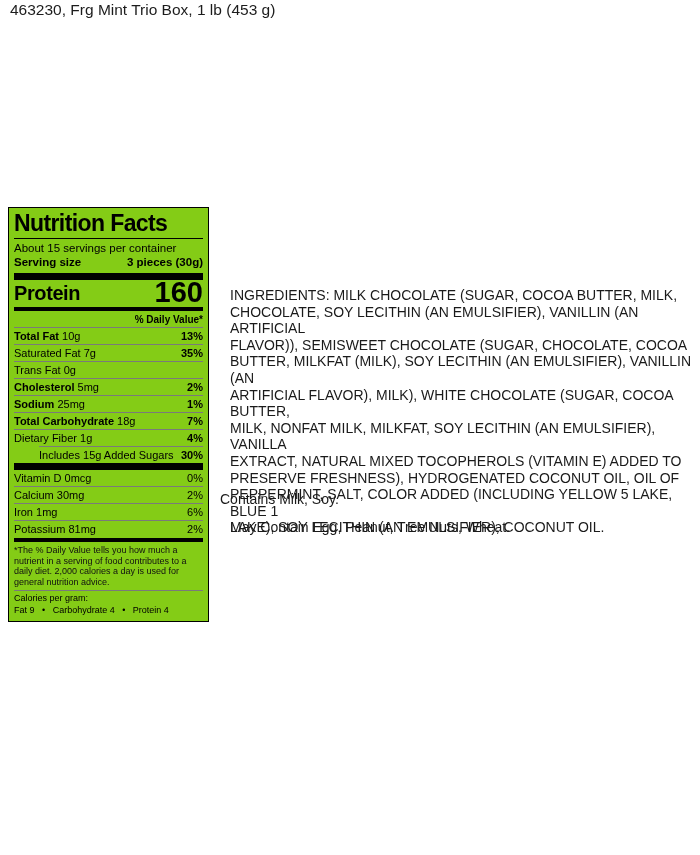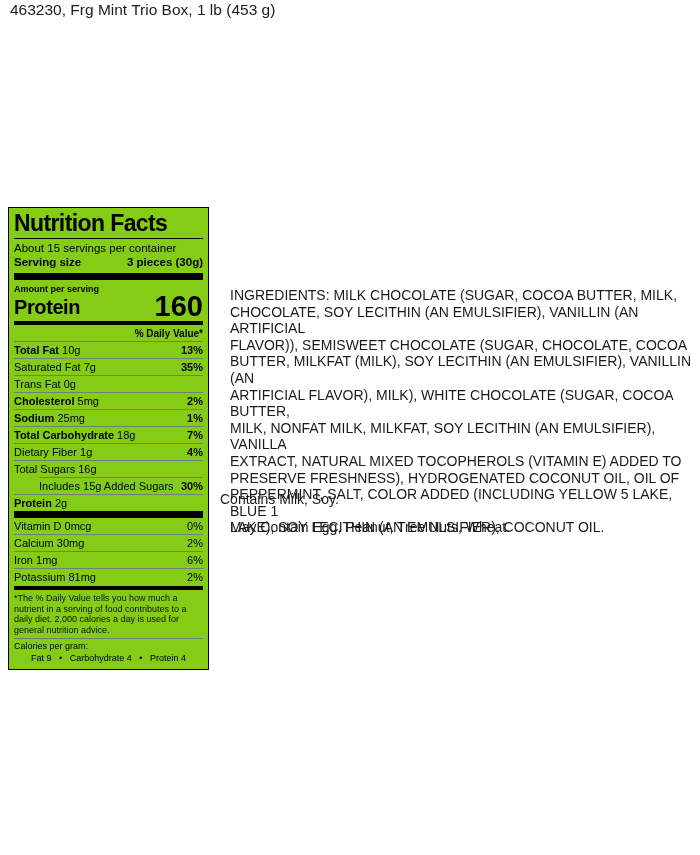--- a/index.html
+++ b/index.html
@@ -42,21 +42,21 @@
   .nf-row .dv{font-weight:normal;}
   .nf-row.dvb .dv{font-weight:bold;}
   .nf-row.indent1{}
   .nf-row.indent2{margin-left:25px;}
   .nf-vits .nf-row:first-child{border-top:none;}
   .nf-foot{
     border-top:4px solid #000;margin-top:1px;padding:3px 0 3px;
     font-size:9px;line-height:10.5px;color:#111;
   }
   .nf-cpg{border-top:1px solid #7a7a7a;padding:2px 0 1px;font-size:9px;line-height:11px;}
-  .nf-cpg-vals{text-align:center;white-space:pre;padding-top:1px;}
+  .nf-cpg-vals{text-align:left;white-space:pre;padding-top:1px;}
 
   
   .ingredients{
     position:absolute;left:230px;top:287px;width:471px;
     font-size:14px;line-height:16.6px;color:#1a1a1a;white-space:pre-line;
   }
   .contains{position:absolute;left:220px;top:491px;font-size:14px;line-height:17px;color:#1a1a1a;}
   .may-contain{position:absolute;left:230px;top:519px;font-size:14px;line-height:17px;color:#1a1a1a;}
 </style>
 </head>
@@ -65,21 +65,20 @@
 <div class="page-title">463230, Frg Mint Trio Box, 1 lb (453 g)</div>
 
 <div class="nf">
   <div class="nf-title">Nutrition Facts</div>
   <div class="nf-servings">About 15 servings per container</div>
   <div class="nf-serving-row">
     <span>Serving size</span>
     <span>3 pieces (30g)</span>
   </div>
   <div class="nf-bar7"></div>
-  <div class="nf-amount">Amount per serving</div>
   <div class="nf-cal">
     <span class="nf-cal-word">Protein</span>
     <span class="nf-cal-num">160</span>
   </div>
   <div class="nf-bar4"></div>
   <div class="nf-dvh">% Daily Value*</div>
   <div class="nf-rows">
       <div class="nf-row indent0 dvb">
         <span class="nm"><b>Total Fat</b> 10g</span>
         <span class="dv">13%</span>
@@ -101,31 +100,23 @@
         <span class="dv">1%</span>
       </div>
       <div class="nf-row indent0 dvb">
         <span class="nm"><b>Total Carbohydrate</b> 18g</span>
         <span class="dv">7%</span>
       </div>
       <div class="nf-row indent1 dvb">
         <span class="nm">Dietary Fiber 1g</span>
         <span class="dv">4%</span>
       </div>
-      <div class="nf-row indent1">
-        <span class="nm">Total Sugars 16g</span>
-        <span class="dv"></span>
-      </div>
       <div class="nf-row indent2 dvb">
         <span class="nm">Includes 15g Added Sugars</span>
         <span class="dv">30%</span>
-      </div>
-      <div class="nf-row indent0">
-        <span class="nm"><b>Protein</b> 2g</span>
-        <span class="dv"></span>
       </div>
     </div>
   <div class="nf-bar7"></div>
   <div class="nf-vits">
       <div class="nf-row indent0">
         <span class="nm">Vitamin D 0mcg</span>
         <span class="dv">0%</span>
       </div>
       <div class="nf-row indent0">
         <span class="nm">Calcium 30mg</span>

